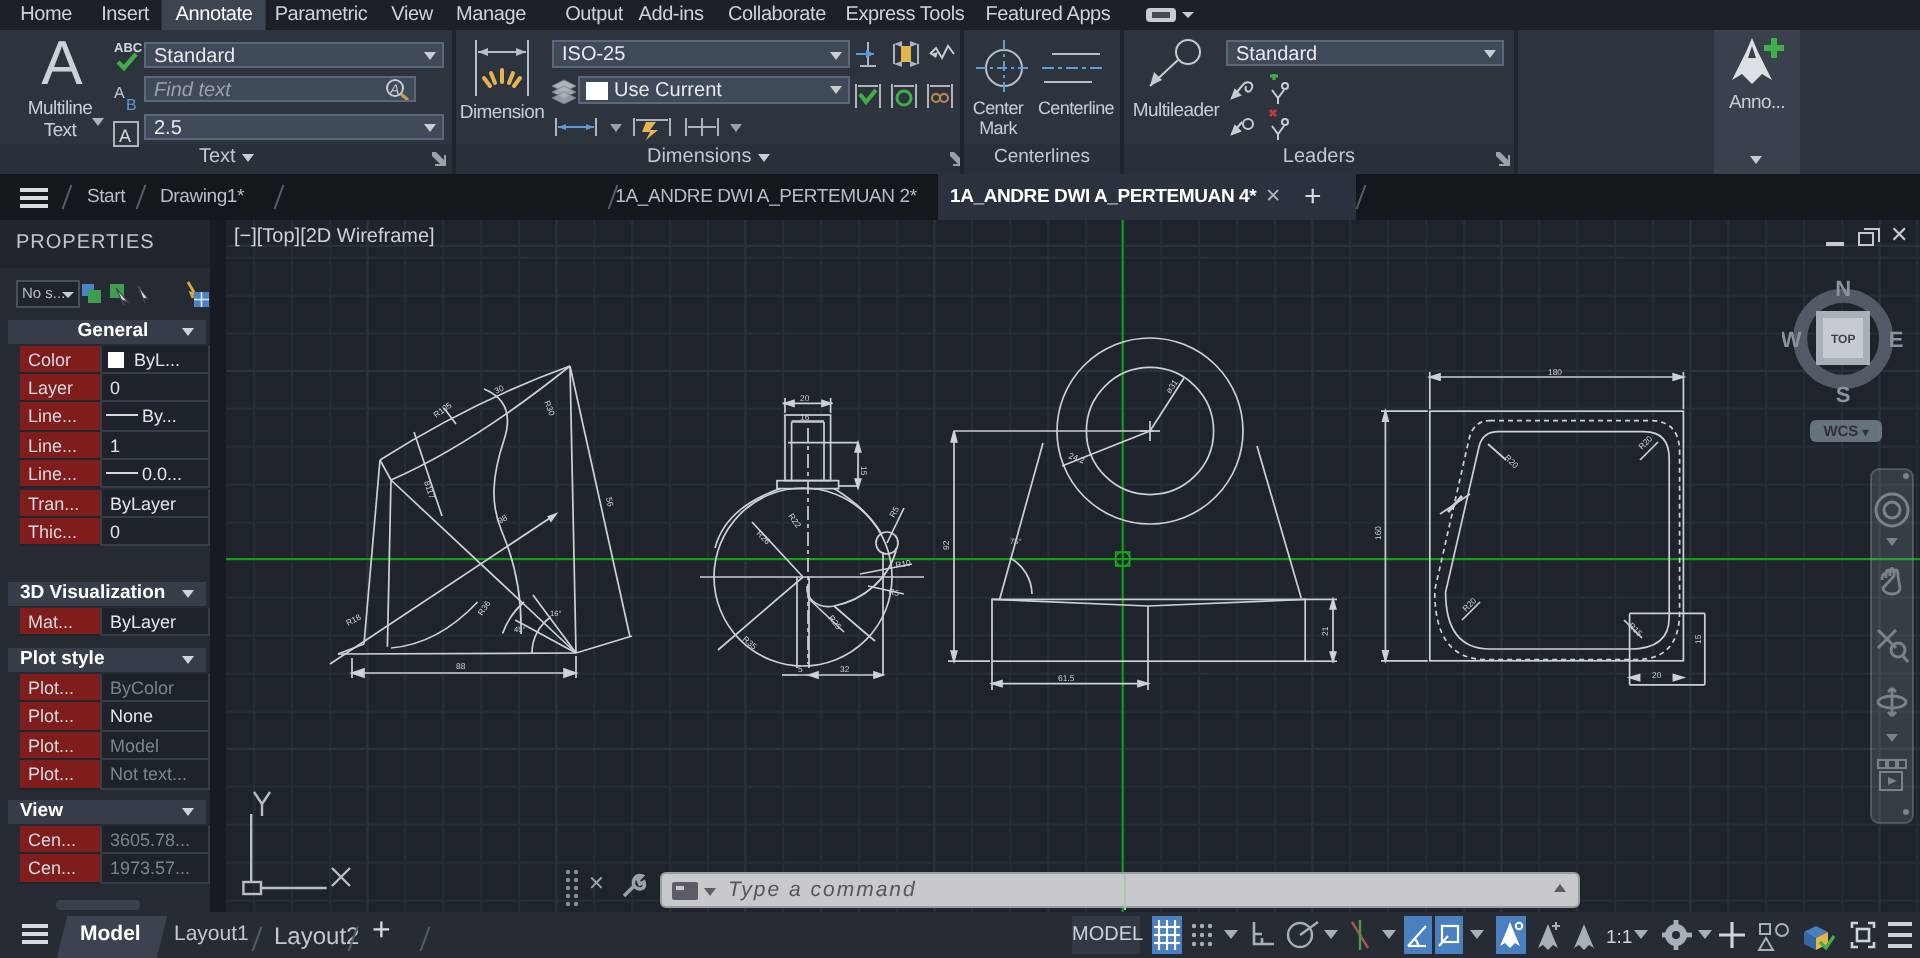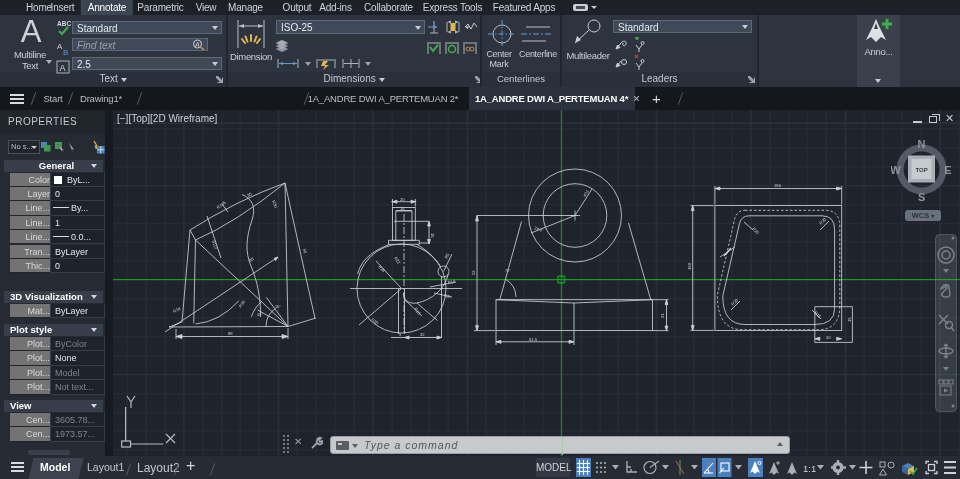--- a/index.html
+++ b/index.html
@@ -36,22 +36,22 @@
   .fsl { position:absolute; top:5px; width:1px; height:13px; background:#555c66; transform:rotate(20deg); }
 
   
   #palette { position:absolute; left:0; top:110px; width:105px; height:346px; background:#262b33; }
   .pgap { position:absolute; left:105px; top:110px; width:8px; height:346px; background:#171a20; }
   .phead { position:absolute; left:4px; width:99px; height:12px; background:#373e49; color:#fff;
     font-weight:bold; font-size:9.5px; line-height:12px; padding-left:6px; }
   .phead:after { content:""; position:absolute; right:6px; top:4px; width:0; height:0;
     border-left:3.5px solid transparent; border-right:3.5px solid transparent; border-top:4px solid #d0d4da; }
   .prow { position:absolute; left:10px; width:95px; height:14.4px; font-size:9px; }
-  .prow .lab { position:absolute; left:0; top:0; width:40px; height:100%; background:#737373;
-    color:#d6dade; line-height:14px; padding-left:4px; border-bottom:1px solid #20252c;text-align:right; }
+  .prow .lab { position:absolute; left:0; top:0; width:40px; height:100%; background:#7f1d1d;
+    color:#d6dade; line-height:14px; padding-left:4px; border-bottom:1px solid #20252c; }
   .prow .val { position:absolute; left:40px; top:0; right:0; height:100%; background:#1e232b;
     color:#e4e7ea; line-height:14px; padding-left:4px; border:1px solid #363d48; border-top:none; }
   .prow .val.gray { color:#7e848d; }
 
   
   #canvas { position:absolute; left:113px; top:110px; width:847px; height:346px; background:#1f242c;
     background-image:
       repeating-linear-gradient(to right, #2a313b 0 1px, transparent 1px 94.5px),
       repeating-linear-gradient(to bottom, #2a313b 0 1px, transparent 1px 94.5px),
       repeating-linear-gradient(to right, #272d37 0 1px, transparent 1px 18.9px),
@@ -59,21 +59,21 @@
     background-position:70.3px 75px, 70.3px 75px, 13.6px 18.3px, 13.6px 18.3px; }
 
   
   #sbar { position:absolute; left:0; top:456px; width:960px; height:23px; background:#262b34; }
 </style>
 </head>
 <body>
 <div id="app">
 
   <div id="tabrow">
-    <div class="rtab" style="left:39px;">Home</div>
+    <div class="rtab" style="left:23px;">Home</div>
     <div class="rtab" style="left:62.5px;">Insert</div>
     <div class="rtab act" style="left:107px;">Annotate</div>
     <div class="rtab" style="left:160.5px;">Parametric</div>
     <div class="rtab" style="left:206px;">View</div>
     <div class="rtab" style="left:245.5px;">Manage</div>
     <div class="rtab" style="left:297px;">Output</div>
     <div class="rtab" style="left:335.5px;">Add-ins</div>
     <div class="rtab" style="left:388.5px;">Collaborate</div>
     <div class="rtab" style="left:452.5px;">Express Tools</div>
     <div class="rtab" style="left:524px;">Featured Apps</div>
@@ -129,20 +129,23 @@
       </svg>
       <div class="biglabel" style="left:0;top:36px;width:46px;">Dimension</div>
       <div class="dd" style="left:48px;top:5px;width:149px;height:14px;">ISO-25<span class="car" style="top:4.5px;"></span></div>
       <svg class="abs" style="left:47px;top:23px;" width="14" height="14" viewBox="0 0 14 14">
         <g fill="#aeb4bc" stroke="#7e848d" stroke-width="0.5">
           <path d="M1 5 L7 2 L13 5 L7 8 Z"></path>
             <path d="M1 8 L7 5 L13 8 L7 11 Z" opacity="0.9"></path>
             <path d="M1 11 L7 8 L13 11 L7 14 Z" opacity="0.8"></path>
         </g>
       </svg>
+      <div class="dd" style="left:61px;top:22.5px;width:136px;height:14px;padding-left:17px;">Use Current<span class="car" style="top:4.5px;"></span>
+        <div style="position:absolute;left:3px;top:2px;width:11px;height:9px;background:#fff;"></div>
+      </div>
       <svg class="abs" style="left:49px;top:42px;" width="120" height="13" viewBox="0 0 120 13">
         <g stroke="#aeb4bc">
             <line x1="1" y1="2" x2="1" y2="11"></line>
             <line x1="21" y1="2" x2="21" y2="11"></line>
           </g>
         <line x1="2" y1="6.5" x2="20" y2="6.5" stroke="#5f9bd3"></line>
         <path d="M2 6.5 L6 5 L6 8 Z M20 6.5 L16 5 L16 8 Z" fill="#5f9bd3"></path>
         <path d="M28 5 L34 5 L31 9 Z" fill="#9ba1a9"></path>
         <g stroke="#aeb4bc">
             <line x1="40" y1="2" x2="40" y2="11"></line>
@@ -271,21 +274,21 @@
 
   <div id="ftabs">
     <div style="position:absolute; left:10px; top:7px; width:14px; height:2px; background:#d7dade; box-shadow:0 4px 0 #d7dade, 0 8px 0 #d7dade;"></div>
     <div class="fsl" style="left:33px;"></div>
     <div class="ftab ctr" style="left:53px;">Start</div>
     <div class="fsl" style="left:70px;"></div>
     <div class="ftab ctr" style="left:101px;">Drawing1*</div>
     <div class="fsl" style="left:139px;"></div>
     <div class="fsl" style="left:306px;"></div>
     <div class="ftab ctr" style="left:383px;">1A_ANDRE DWI A_PERTEMUAN 2*</div>
-    <div class="ftab" style="left:469px; width:166px; background:#2c323d; color:#fff; font-weight:bold; padding-left:6px;">1A_ANDRE DWI A_PERTEMUAN 4* <span style="color:#aeb3bb; font-weight:normal; margin-left:2px;">✕</span></div>
+    <div class="ftab" style="left:469px; width:209px; background:#2c323d; color:#fff; font-weight:bold; padding-left:6px;">1A_ANDRE DWI A_PERTEMUAN 4* <span style="color:#aeb3bb; font-weight:normal; margin-left:2px;">✕</span></div>
     <div class="ftab" style="left:652px; font-size:15px; color:#d7dade;">+</div>
     <div class="fsl" style="left:680px;"></div>
   </div>
 
   <div id="palette">
     <div style="position:absolute; left:0; top:0; width:105px; height:24px; background:#21262d;"></div>
     <div style="position:absolute; left:8px; top:6px; font-size:10px; color:#c2c7cd; letter-spacing:0.5px;">PROPERTIES</div>
     <div id="pal-tools">
       <div style="position:absolute;left:8px;top:29.5px;width:32px;height:14px;background:#20252c;border:1px solid #49505c;color:#b9bec6;font-size:7.5px;line-height:12px;padding-left:2px;white-space:nowrap;">No s...<span style="position:absolute;right:2px;top:5px;width:0;height:0;border-left:3px solid transparent;border-right:3px solid transparent;border-top:3.5px solid #c8cdd4;"></span></div>
       <svg style="position:absolute;left:41px;top:30px;" width="64" height="14" viewBox="0 0 64 14">

